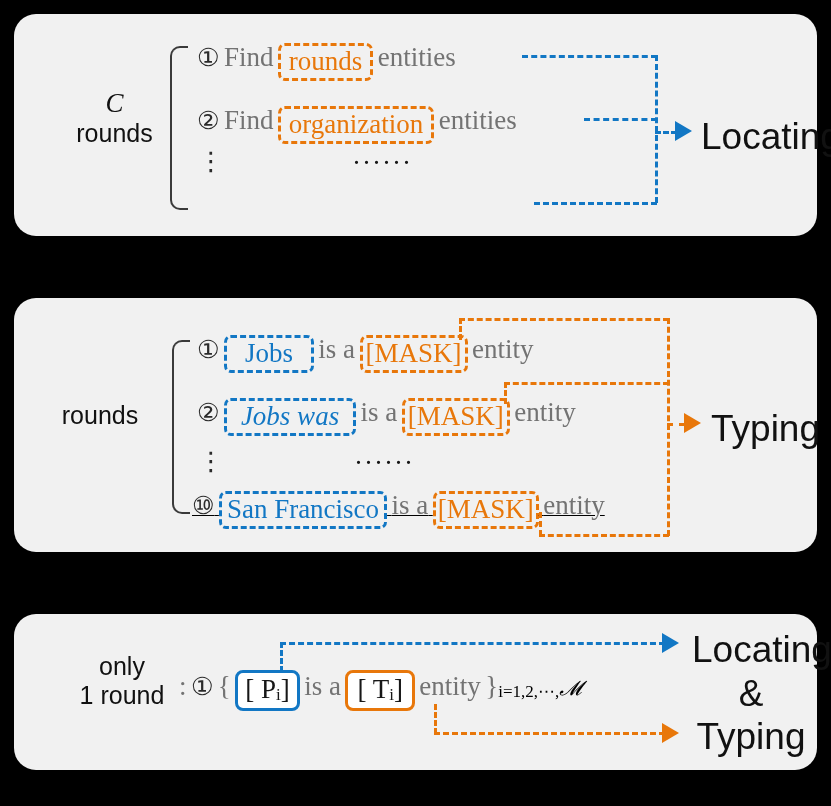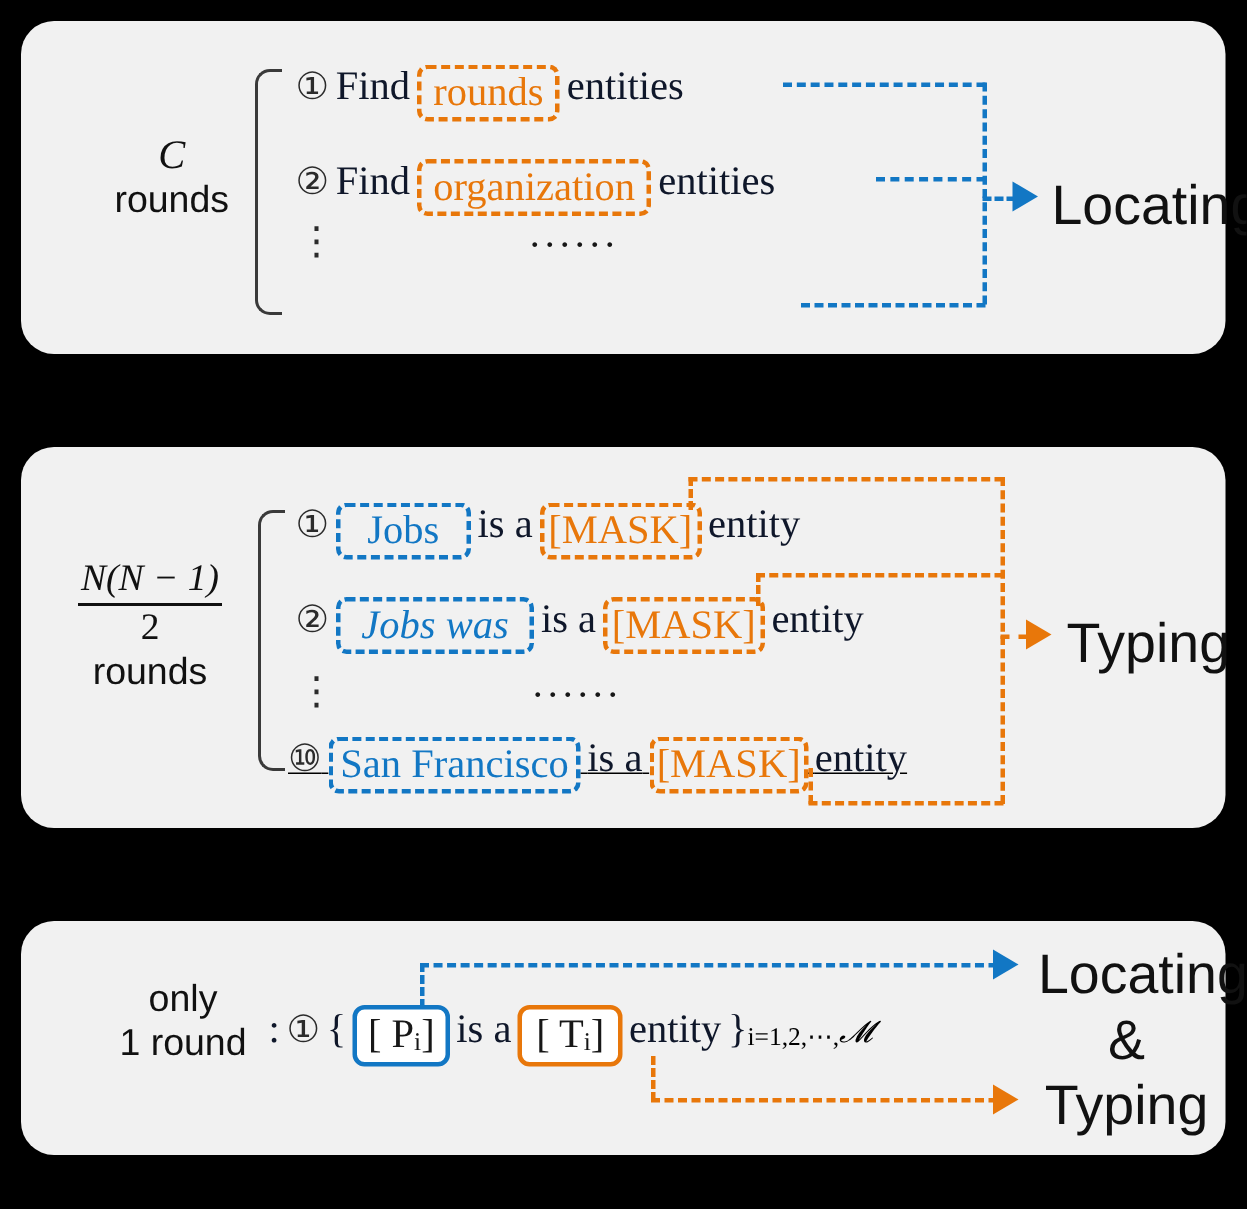--- a/index.html
+++ b/index.html
@@ -26,21 +26,21 @@
 
   .circnum {
     font-family: "DejaVu Sans", sans-serif;
     font-size: 25px;
     color: #2b2b2b;
     line-height: 1;
   }
   .rowtext {
     font-family: "Liberation Serif", serif;
     font-size: 27px;
-    color: #0f172a;
+    color: #737373;
     white-space: nowrap;
   }
 
   
   .box {
     display: inline-block;
     box-sizing: border-box;
     border-radius: 7px;
     padding: 1px 8px 3px 8px;
     vertical-align: middle;
@@ -205,24 +205,21 @@
   <div class="dash-v" style="left:641px; top:41px; height:148px;"></div>
   <div class="dash-h" style="left:641px; top:117px; width:22px;"></div>
   <div class="arrow" style="left:661px; top:107px;"></div>
 
   <div class="outlabel" style="left:687px; top:101px;">Locating</div>
 </div>
 
 <div class="panel" id="panel-typing">
 
   <div class="sidelabel" style="left:16px; top:74px; width:140px;">
-    <span class="frac">
-      <span class="num">N(N − 1)</span>
-      <span class="den">2</span>
-    </span><br>
+    <br>
     <span>rounds</span>
   </div>
 
   <div class="lbracket" style="left:158px; top:42px; height:170px;"></div>
 
   <div class="row" style="left:183px; top:36px;">
     <span class="circnum">①</span>
     <span class="box box-blue-dash rowtext" style="padding-left:18px;padding-right:18px;font-family:Liberation Serif, serif;">Jobs</span>
     <span class="rowtext">is a</span>
     <span class="box box-orange-dash rowtext" style="padding-left:3px;padding-right:3px;">[MASK]</span>

